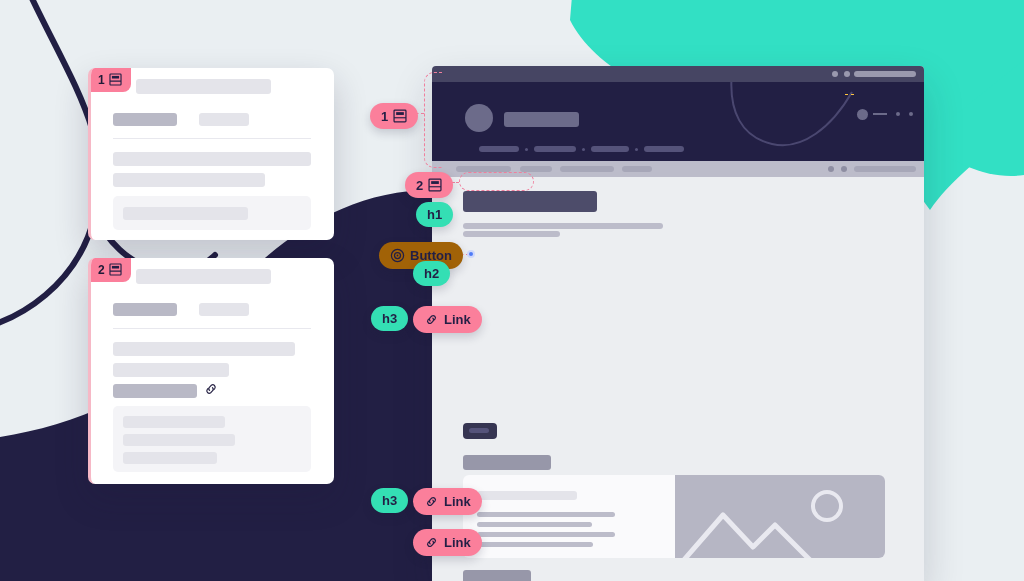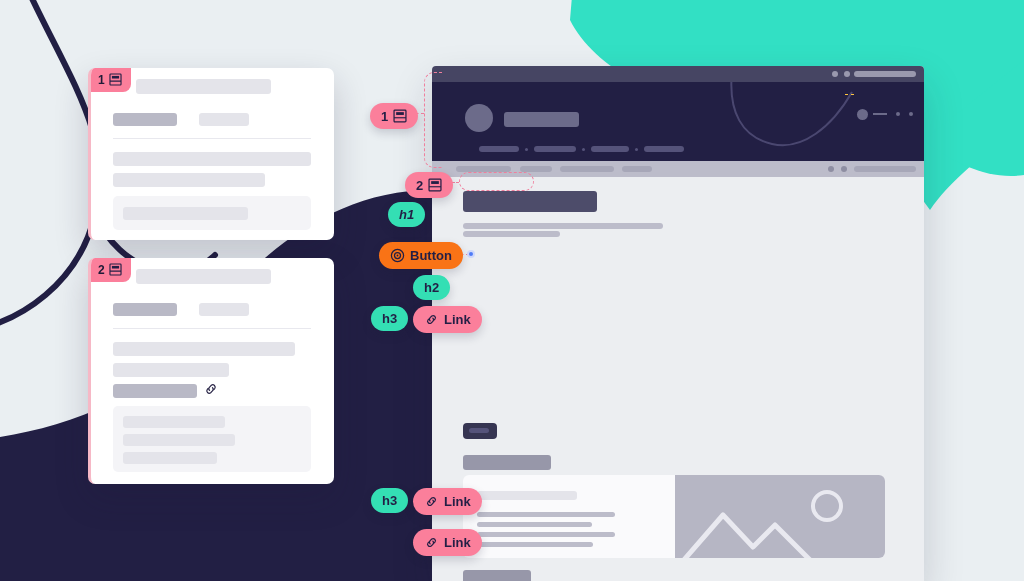--- a/index.html
+++ b/index.html
@@ -102,21 +102,21 @@
     border-radius:14px;
     font-size:13px; font-weight:bold; line-height:1;
     color:#231f45;
     box-shadow:0 4px 10px rgba(28,26,56,.18);
     white-space:nowrap;
     padding:6px 11px;
   }
   .badge svg { display:block; flex:none; }
   .badge.pink   { background:#fb7f9b; }
   .badge.teal   { background:#34dfb4; }
-  .badge.blue   { background:#f97316; }
+  .badge.blue   { background:#a16207; }
   .badge.yellow { background:#ffc43f; }
 
   
   .dash {
     position:absolute;
     border:1.6px dashed #f07f9d;
   }
   .dash.r { border-radius:12px; }
   .conn-dot-blue { position:absolute; width:8px; height:8px; border-radius:50%; background:#4f7cf7; border:2px solid #cfd9fb; }
   .conn-line { position:absolute; height:1.6px; border-top:1.6px dashed #f07f9d; }
@@ -290,36 +290,36 @@
     <span>2</span>
     <span>
       <svg width="14" height="14" viewBox="0 0 16 16">
           <rect x="1.2" y="1.2" width="13.6" height="13.6" rx="1" fill="none" stroke="#231f45" stroke-width="1.4"></rect>
           <rect x="3.6" y="3.6" width="8.8" height="3.2" fill="#231f45"></rect>
           <line x1="1.2" y1="10" x2="14.8" y2="10" stroke="#231f45" stroke-width="1.3"></line>
         </svg>
     </span>
   </div>
 
-  <div class="badge teal" style="left:388px; top:202px;font-style:italic;">
+  <div class="badge teal" style="left:416px; top:202px;">
     <span>h1</span>
   </div>
 
   <div class="badge blue" style="left:379px; top:242px;">
     <span>
       <svg width="15" height="15" viewBox="0 0 18 18">
           <circle cx="9" cy="9" r="7.3" fill="none" stroke="#231f45" stroke-width="1.5"></circle>
           <circle cx="9" cy="9" r="3.6" fill="none" stroke="#231f45" stroke-width="1.5"></circle>
           <circle cx="9" cy="9" r="1.1" fill="#231f45"></circle>
         </svg>
     </span>
     <span>Button</span>
   </div>
 
-  <div class="badge teal" style="left:413px; top:275px;">
+  <div class="badge teal" style="left:413px; top:261px;">
     <span>h2</span>
   </div>
 
   <div class="badge teal" style="left:371px; top:306px;">
     <span>h3</span>
   </div>
 
   <div class="badge pink" style="left:413px; top:306px;">
     <span>
       <svg width="15" height="15" viewBox="0 0 20 20">

